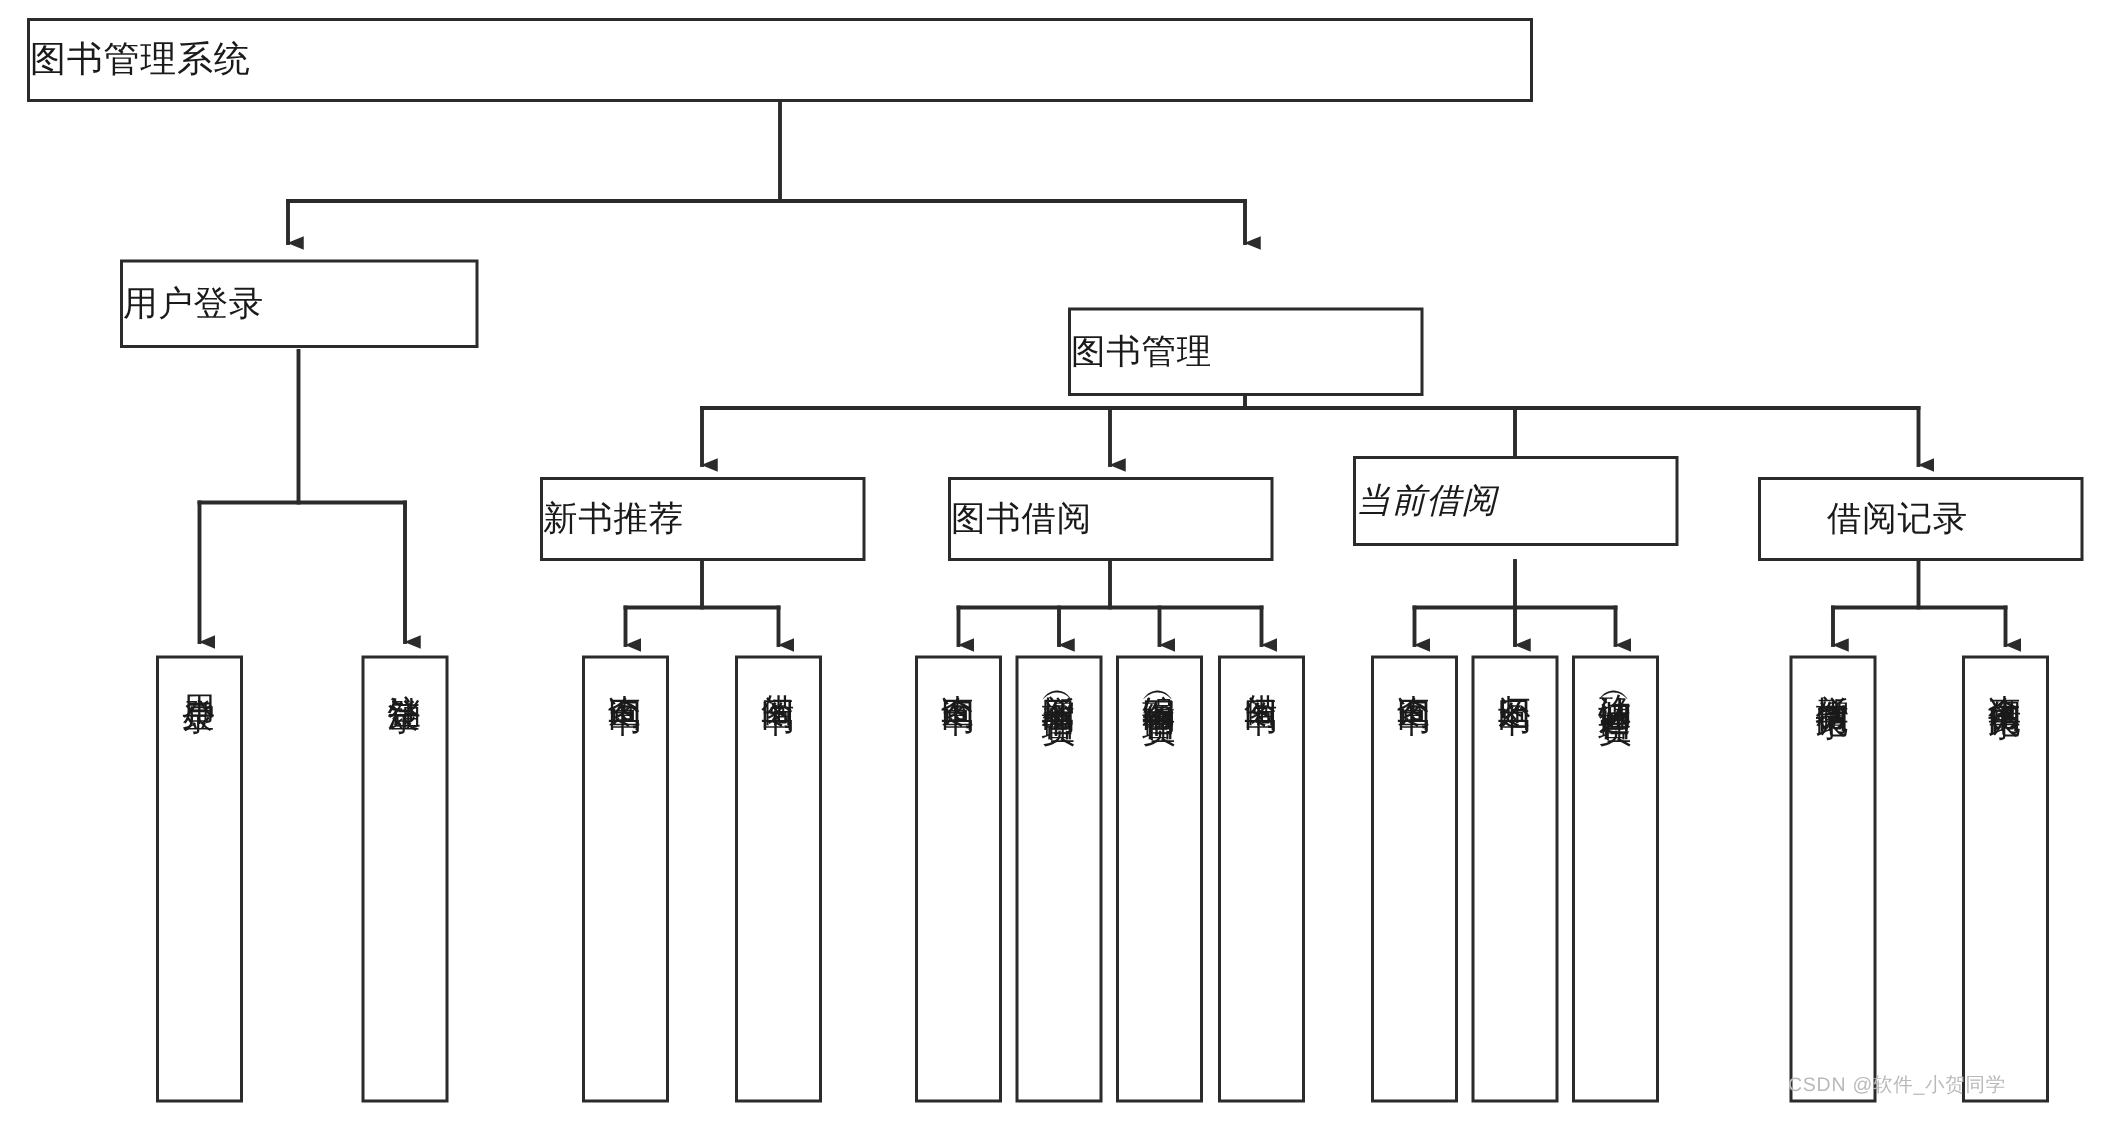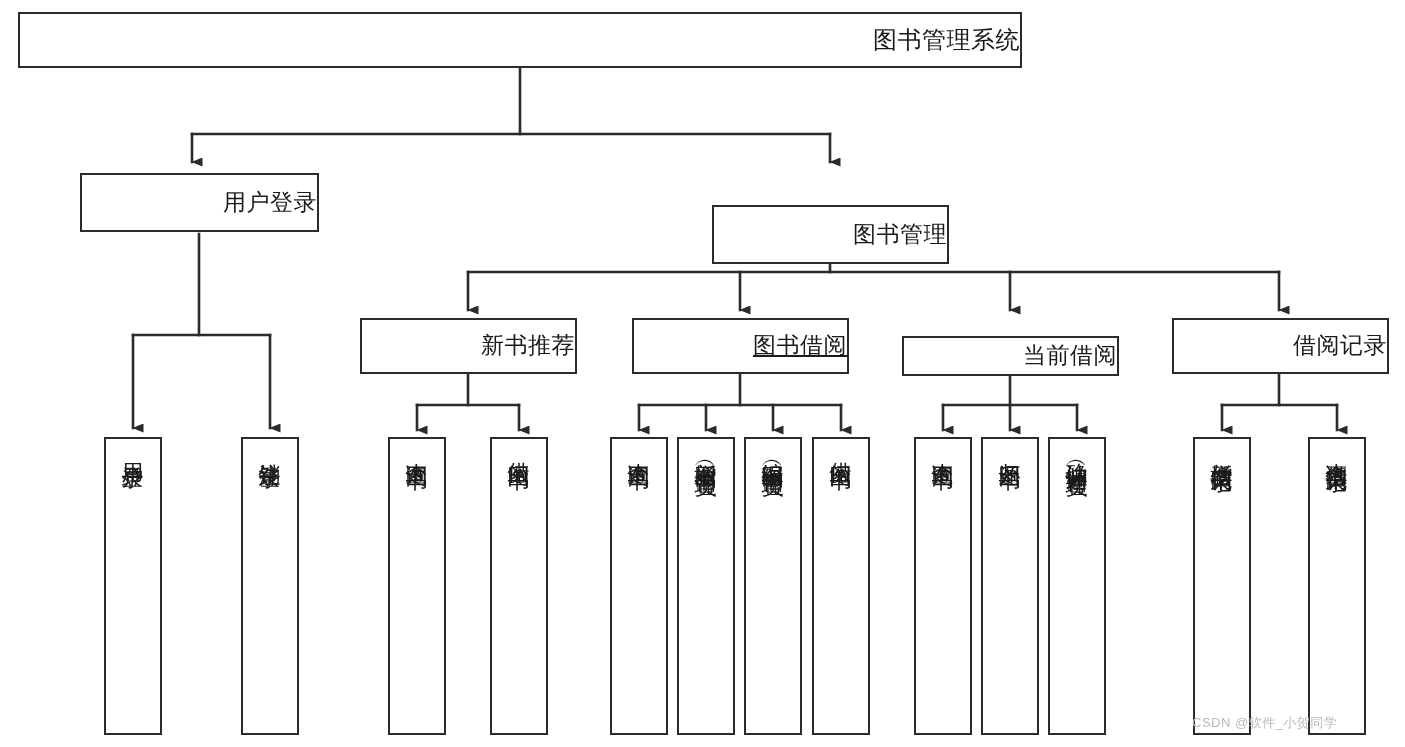--- a/index.html
+++ b/index.html
@@ -26,21 +26,21 @@
     height: 747px;
     pointer-events: none;
   }
   .node {
     position: absolute;
     box-sizing: border-box;
     border: 2.5px solid #2b2b2b;
     background: #ffffff;
     display: flex;
     align-items: center;
-    justify-content: flex-end;
+    justify-content: flex-start;
     color: #1a1a1a;
   }
   .node .label {
     display: block;
     text-align: center;
     letter-spacing: 0.5px;
     line-height: 1.18;
     white-space: nowrap;
   }
   
@@ -139,25 +139,25 @@
   </div>
 
   <div class="node horiz" style="left:712px; top:173px; width:237px; height:59px;margin-top:32px;">
     <span class="label">图书管理</span>
   </div>
 
   <div class="node horiz" style="left:360px; top:318px; width:217px; height:56px;">
     <span class="label">新书推荐</span>
   </div>
 
-  <div class="node horiz" style="left:632px; top:318px; width:217px; height:56px;text-decoration:underline;">
+  <div class="node horiz" style="left:632px; top:318px; width:217px; height:56px;">
     <span class="label">图书借阅</span>
   </div>
 
-  <div class="node horiz" style="left:902px; top:336px; width:217px; height:40px;">
+  <div class="node horiz" style="left:902px; top:304px; width:217px; height:60px;font-style:italic;">
     <span class="label">当前借阅</span>
   </div>
 
   <div class="node horiz" style="left:1172px; top:318px; width:217px; height:56px;padding-left:44px;">
     <span class="label">借阅记录</span>
   </div>
 
   <div class="node vert" style="left:104px; top:437px; width:58px; height:298px;">
     <span class="label">用户登录</span>
   </div>

